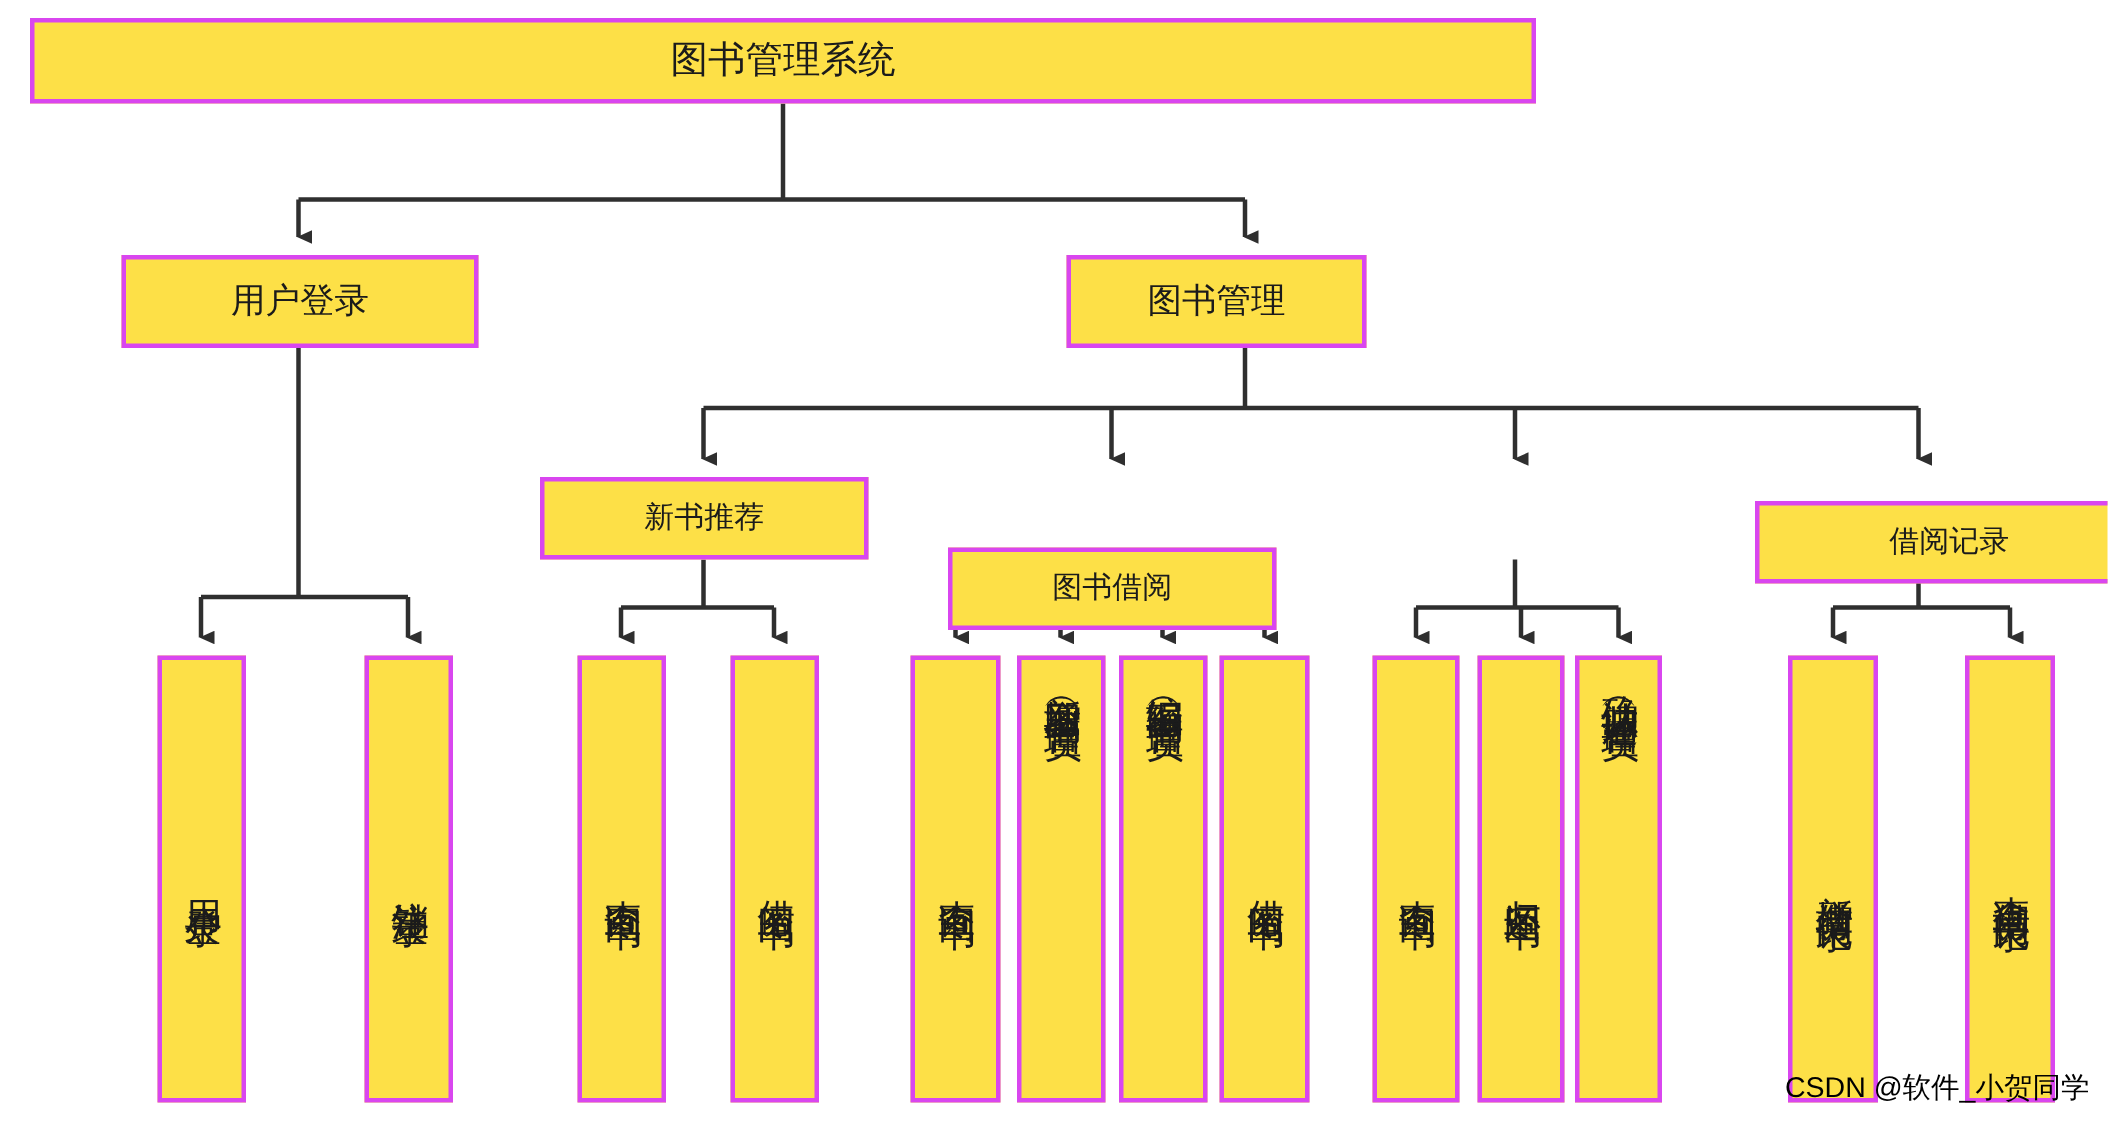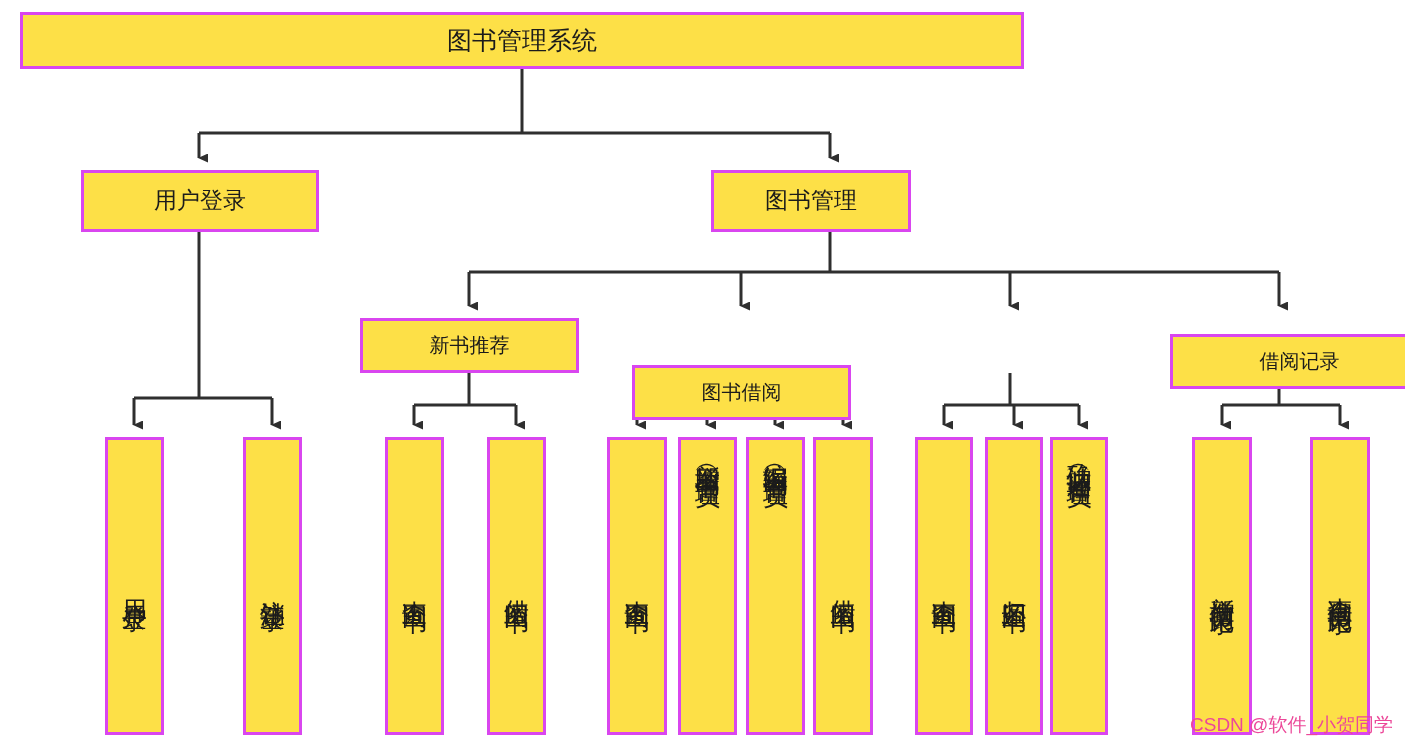--- a/index.html
+++ b/index.html
@@ -69,21 +69,21 @@
     line-height:1;
     white-space:nowrap;
   }
   .leaf.centered{align-items:center;padding-top:0;}
 
   
   #watermark{
     position:absolute;
     left:1190px;top:712px;
     font-size:19px;
-    color:#ec4899;
+    color:#000000;
     white-space:nowrap;
     z-index:3;
     pointer-events:none;
   }
 </style>
 </head>
 <body>
 
 <div id="diagram-root">
 

